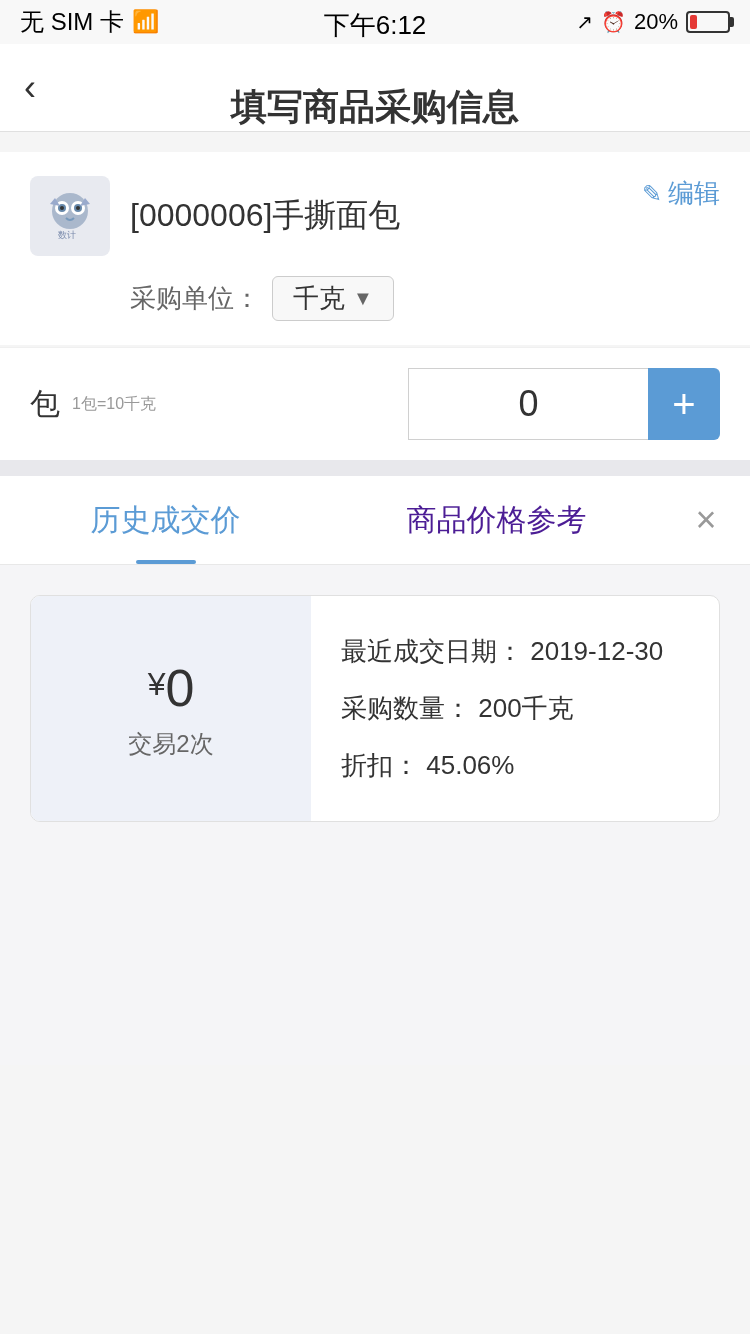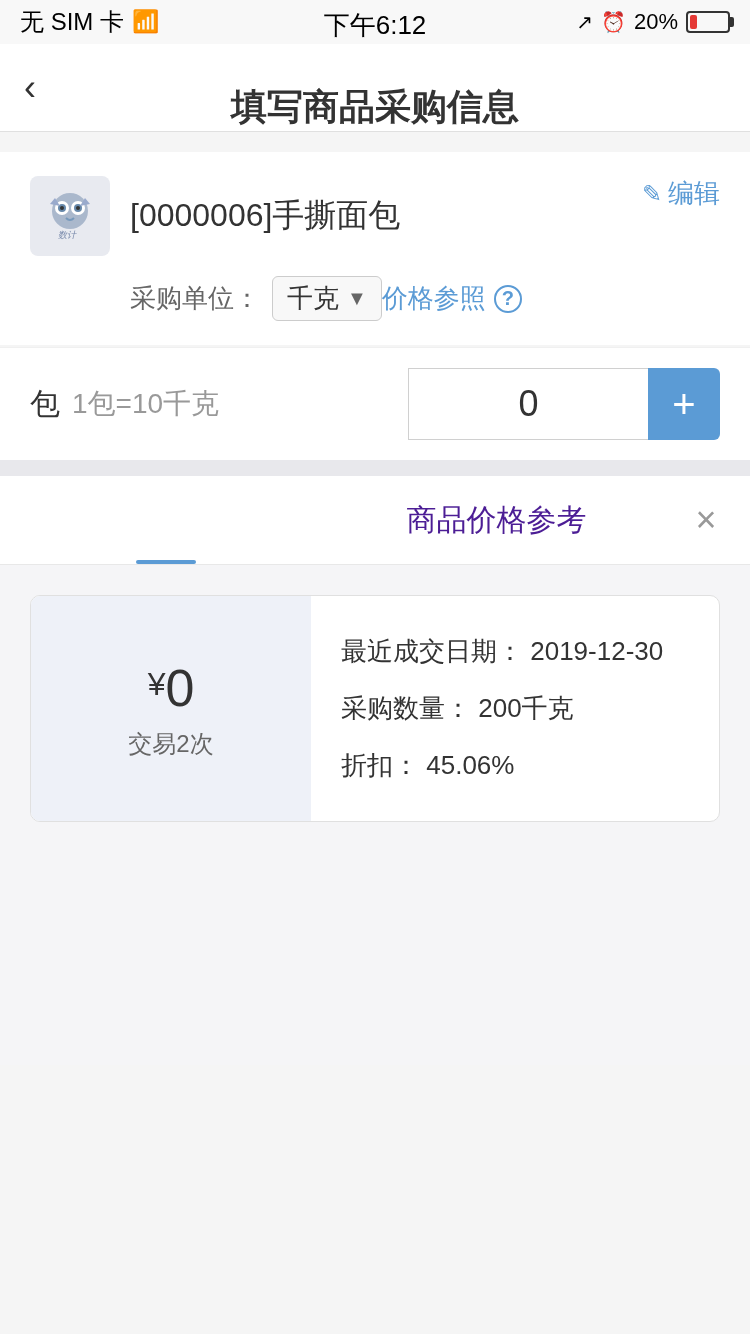--- a/index.html
+++ b/index.html
@@ -123,21 +123,20 @@
     }
     .product-thumb {
       width: 80px;
       height: 80px;
       background: #e8eaf0;
       border-radius: 8px;
       display: flex;
       align-items: center;
       justify-content: center;
       flex-shrink: 0;
-      font-style: italic;
     }
     .owl-svg {
       width: 60px;
       height: 60px;
       fill: #8899aa;
     }
     .product-name {
       font-size: 32px;
       font-weight: 500;
       color: #333;
@@ -165,21 +164,21 @@
     }
     .unit-label {
       font-size: 26px;
       color: #666;
     }
     .unit-select {
       display: flex;
       align-items: center;
       border: 1px solid #ccc;
       border-radius: 6px;
-      padding: 4px 14px;
+      padding: 4px 20px;
       font-size: 26px;
       color: #333;
       gap: 8px;
       cursor: pointer;
       background: #f8f8f8;
     }
     .dropdown-arrow {
       font-size: 20px;
       color: #666;
     }
@@ -219,21 +218,21 @@
       display: flex;
       align-items: center;
       gap: 12px;
     }
     .unit-box {
       font-size: 30px;
       color: #333;
       font-weight: 500;
     }
     .unit-hint {
-      font-size: 28px;
+      font-size: 16px;
       color: #999;
     }
     .quantity-input-group {
       display: flex;
       align-items: center;
     }
     .quantity-input {
       width: 240px;
       height: 72px;
       border: 1px solid #d0d0d0;
@@ -420,46 +419,41 @@
   </div>
 
   <div class="product-unit-row">
     <div style="display:flex; align-items:center; gap:12px;">
       <span class="unit-label">采购单位：</span>
       <div class="unit-select">
         <span>千克</span>
         <span class="dropdown-arrow">▼</span>
       </div>
     </div>
-    <div class="price-ref">
-      <span>价格参照</span>
-      <div class="question-circle">
-        <span>?</span>
-      </div>
-    </div>
   </div>
 </div>
 
 <div class="quantity-row">
   <div class="quantity-unit">
     <span class="unit-box">包</span>
     <span class="unit-hint">1包=10千克</span>
   </div>
   <div class="quantity-input-group">
     <input class="quantity-input" type="text" value="0" style="">
     <button class="quantity-plus">
       <span>+</span>
     </button>
   </div>
 </div>
 
 <div class="separator"></div>
 
 <div class="tabs-container">
   <div class="tab-item active">
+    <span>历史成交价</span>
     <div class="tab-underline"></div>
   </div>
   <div class="tab-item">
     <span>商品价格参考</span>
   </div>
   <div class="tab-close">
     <span>×</span>
   </div>
 </div>
 

